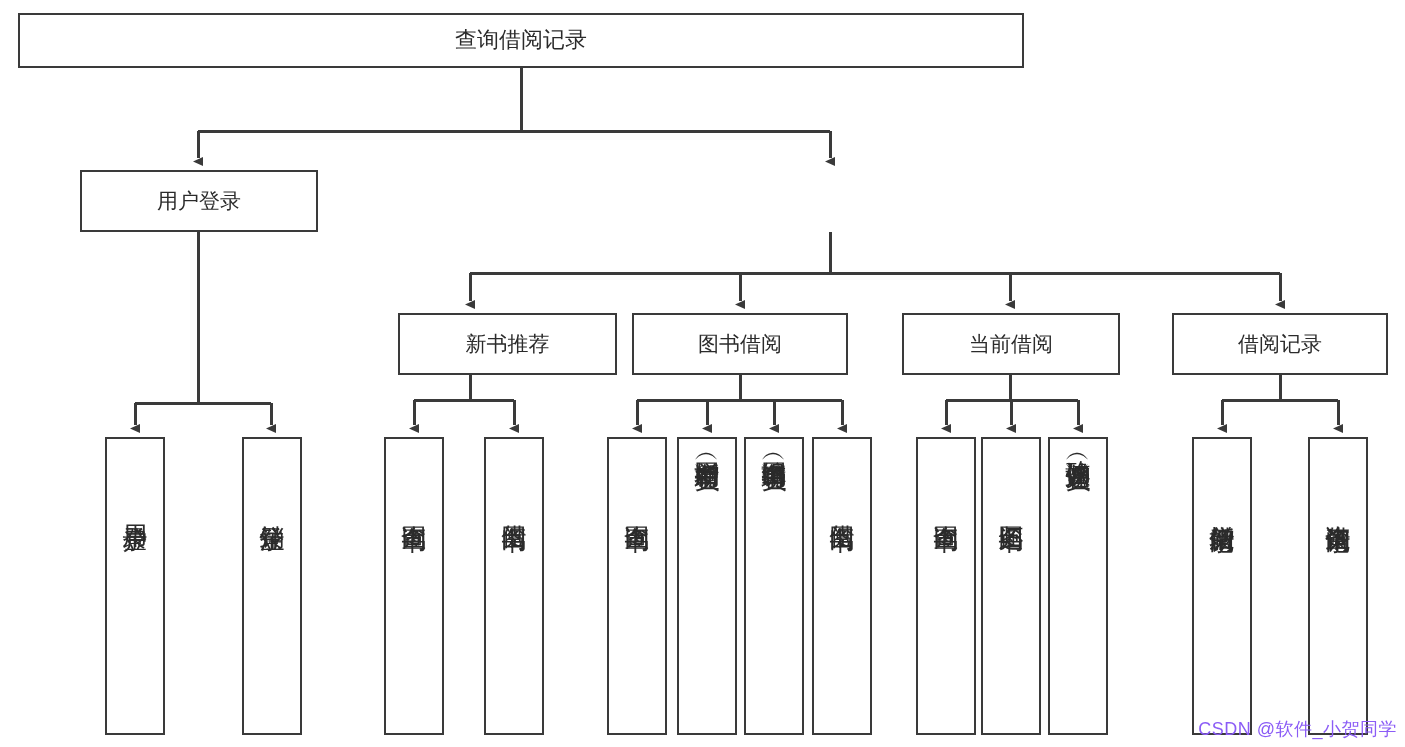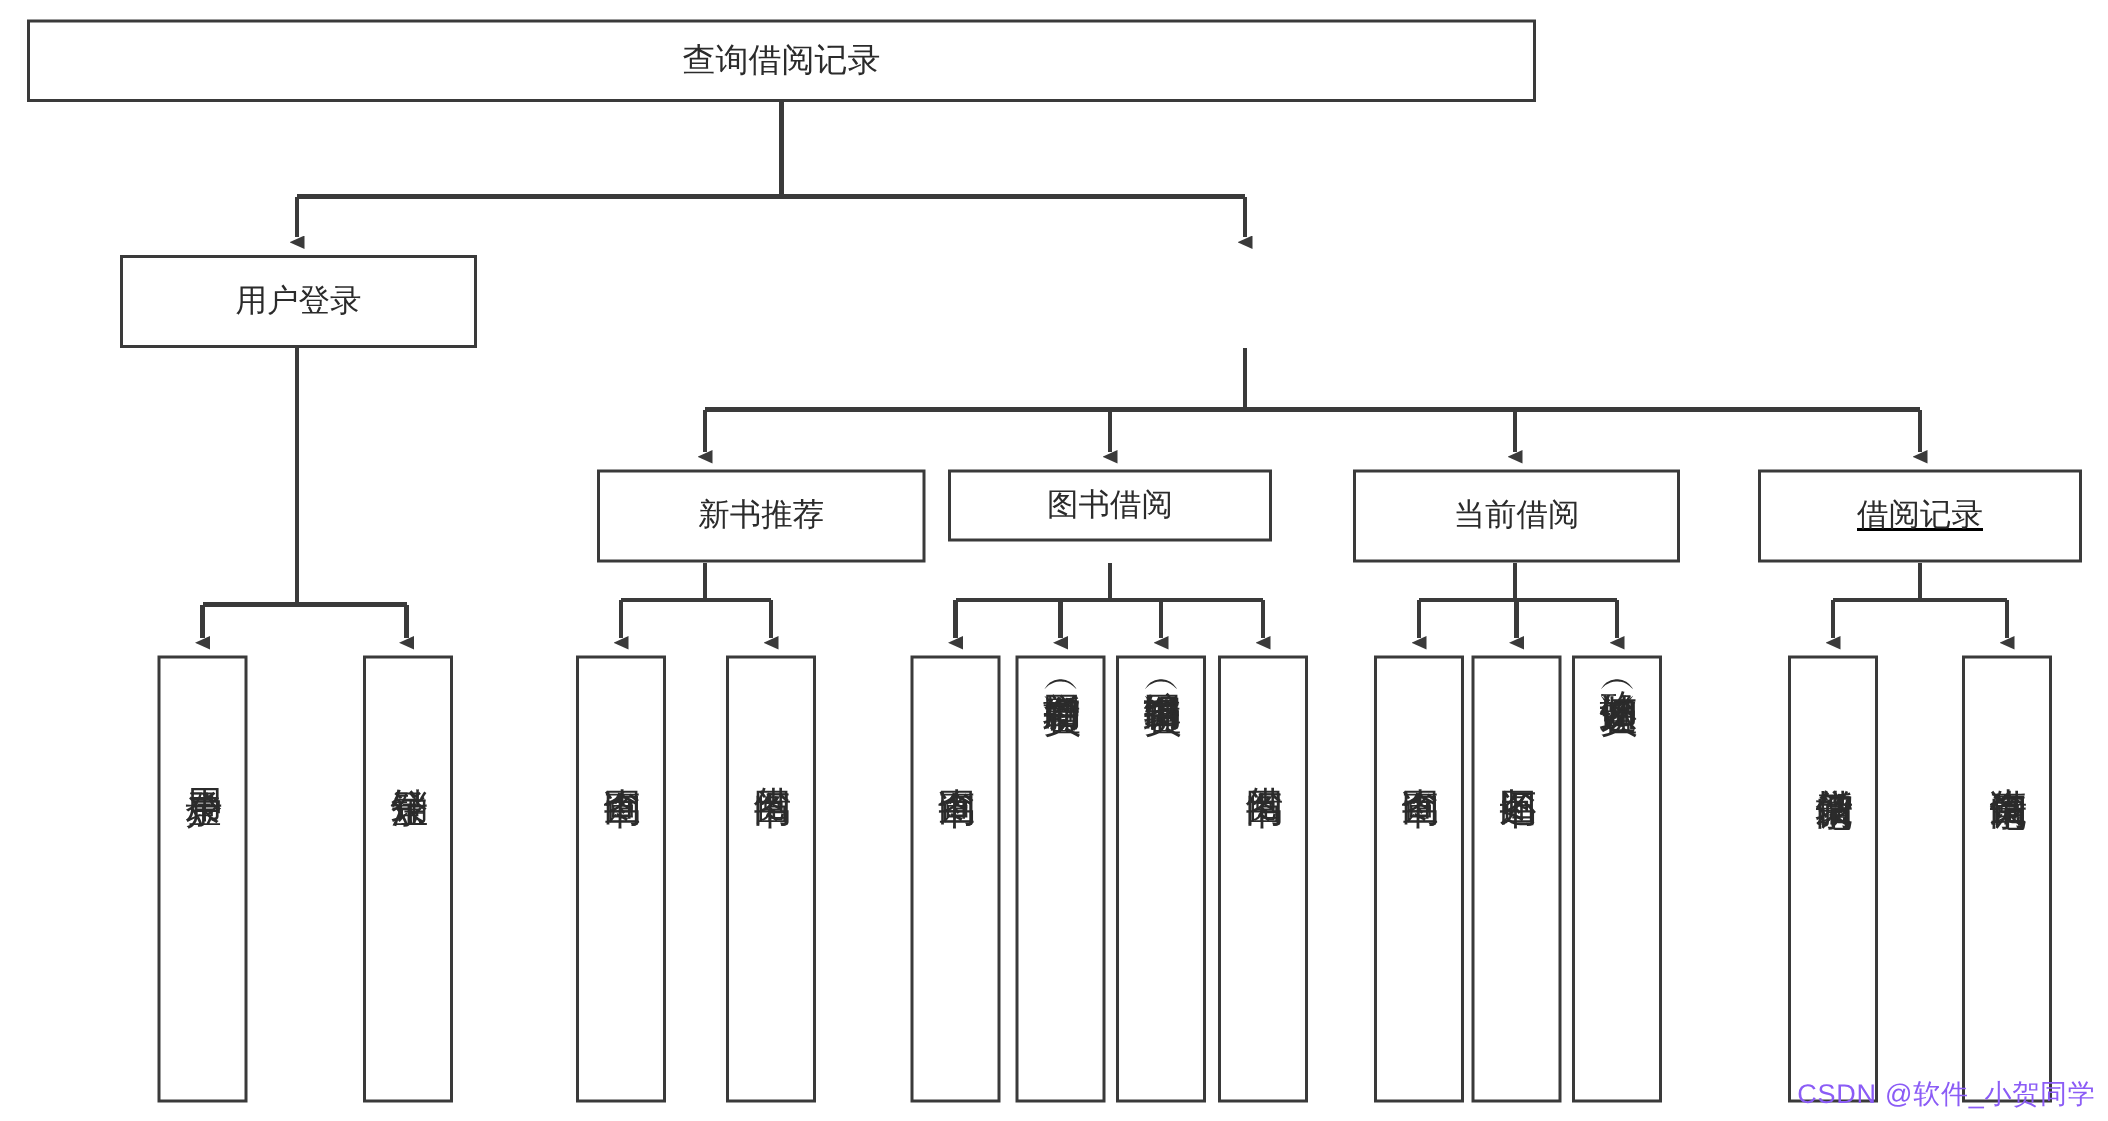--- a/index.html
+++ b/index.html
@@ -141,27 +141,27 @@
     <span class="node-label">查询借阅记录</span>
   </div>
 
   <div class="node-box node-l1" style="left:80px; top:170px; width:238px; height:62px;">
     <span class="node-label">用户登录</span>
   </div>
 
   <div class="node-box node-l2" style="left:361px; top:313px; width:219px; height:62px;margin-left:37px;">
     <span class="node-label">新书推荐</span>
   </div>
-  <div class="node-box node-l2" style="left:632px; top:313px; width:216px; height:48px;">
+  <div class="node-box node-l2" style="left:632px; top:313px; width:216px; height:62px;">
     <span class="node-label">图书借阅</span>
   </div>
   <div class="node-box node-l2" style="left:902px; top:313px; width:218px; height:62px;">
     <span class="node-label">当前借阅</span>
   </div>
-  <div class="node-box node-l2" style="left:1172px; top:313px; width:216px; height:62px;text-decoration:underline;">
+  <div class="node-box node-l2" style="left:1172px; top:313px; width:216px; height:62px;">
     <span class="node-label">借阅记录</span>
   </div>
 
   <div class="node-box node-leaf leaf-mid" style="left:105px; top:437px; width:60px; height:298px;">
     <span class="node-label">用户登录</span>
   </div>
   <div class="node-box node-leaf leaf-mid" style="left:242px; top:437px; width:60px; height:298px;">
     <span class="node-label">注销登录</span>
   </div>
 

